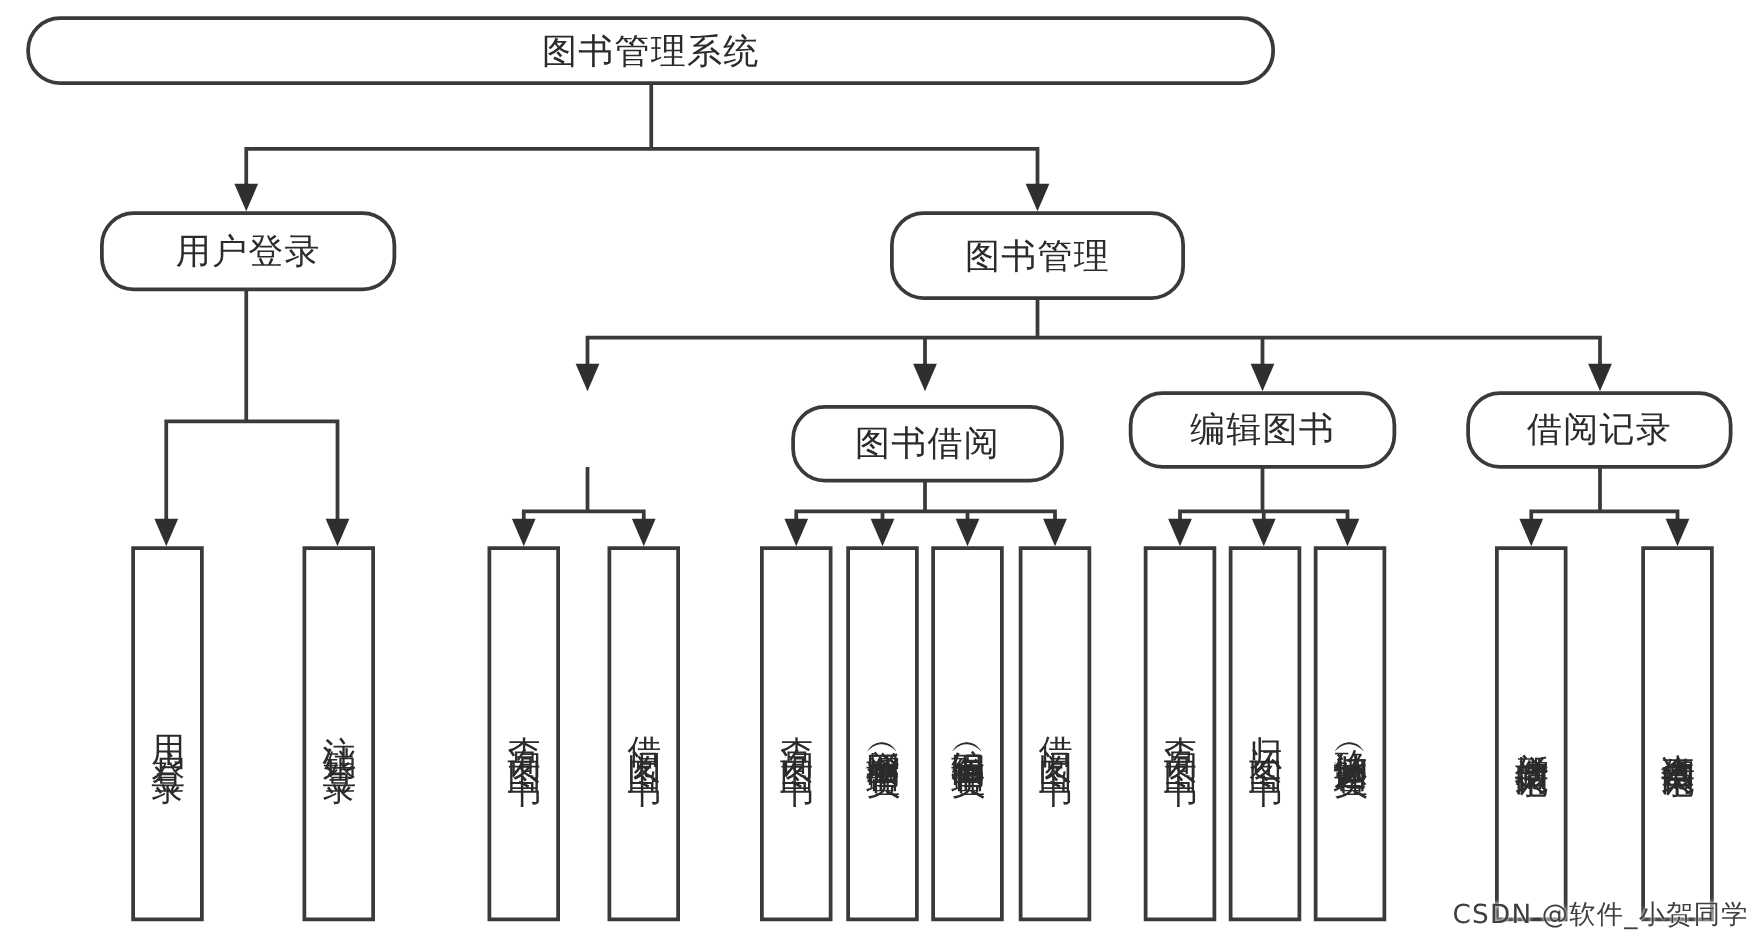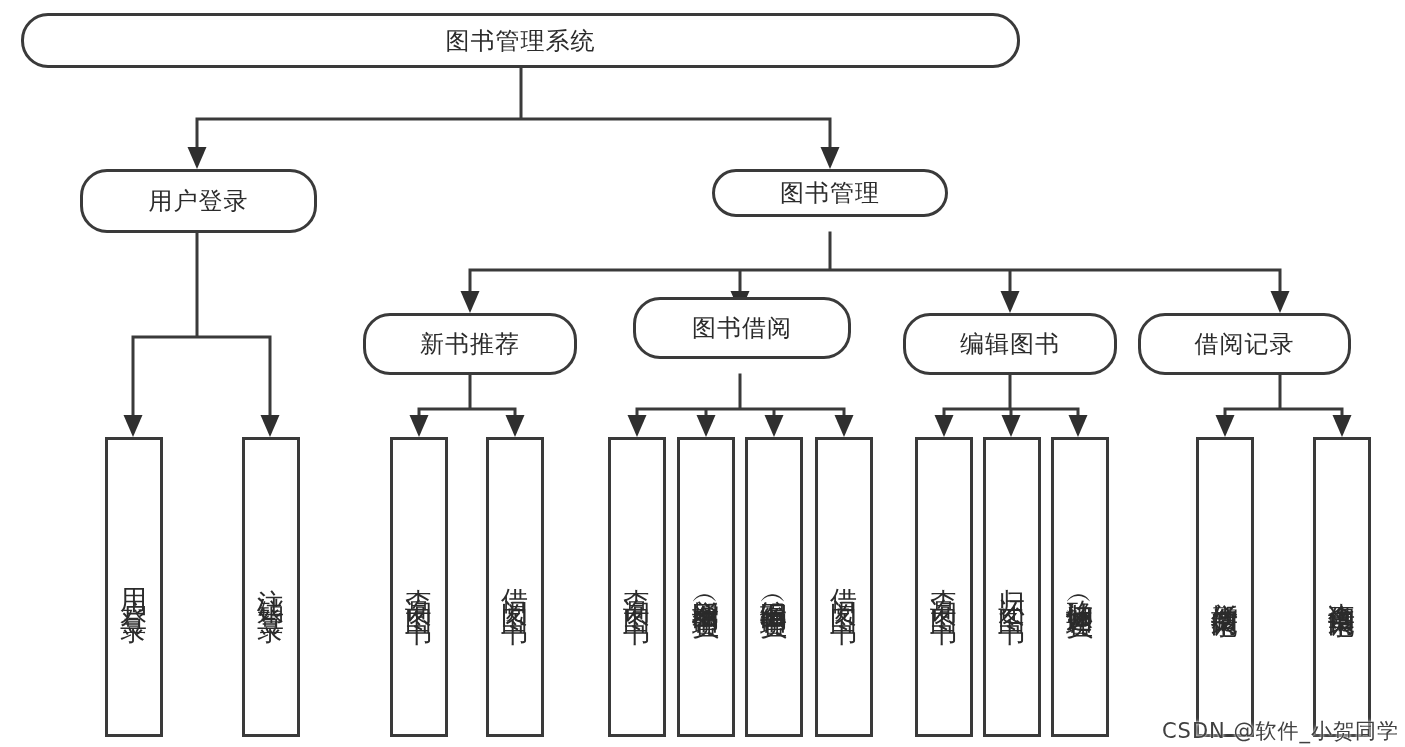--- a/index.html
+++ b/index.html
@@ -35,21 +35,21 @@
     position: absolute;
     box-sizing: border-box;
     border: 3px solid #3a3a3a;
     background: #ffffff;
     display: flex;
     align-items: center;
     justify-content: center;
     color: #2b2b2b;
   }
   .node.h {
-    font-size: 24px;
+    font-size: 28px;
     letter-spacing: 1px;
     white-space: nowrap;
     border-radius: 27px;
   }
   .node.leaf {
     top: 437px;
     width: 58px;
     height: 300px;
   }
   .node.leaf .vtext {
@@ -114,26 +114,25 @@
     <polygon points="934.5,415 953.5,415 944,437"></polygon>
     <polygon points="1001.5,415 1020.5,415 1011,437"></polygon>
     <polygon points="1068.5,415 1087.5,415 1078,437"></polygon>
     <polygon points="1215.5,415 1234.5,415 1225,437"></polygon>
     <polygon points="1332.5,415 1351.5,415 1342,437"></polygon>
   </svg>
 
   <div class="node h" style="left:21px; top:13px; width:999px; height:55px;">图书管理系统</div>
 
   <div class="node h" style="left:80px; top:169px; width:237px; height:64px;">用户登录</div>
-  <div class="node h" style="left:712px; top:169px; width:236px; height:48px;">图书管理</div>
+  <div class="node h" style="left:712px; top:169px; width:236px; height:71px;">图书管理</div>
 
-  <div class="node h" style="left:363px; top:313px; width:214px; height:62px;">新书推荐</div>
-  <div class="node h" style="left:633px; top:297px; width:218px; height:62px;">图书借阅</div>
+  <div class="node h" style="left:633px; top:324px; width:218px; height:62px;">图书借阅</div>
   <div class="node h" style="left:903px; top:313px; width:214px; height:62px;">编辑图书</div>
-  <div class="node h" style="left:1138px; top:313px; width:213px; height:62px;">借阅记录</div>
+  <div class="node h" style="left:1173px; top:313px; width:213px; height:62px;">借阅记录</div>
 
   <div class="node leaf" style="left:105px;">
     <span class="vtext">用户登录</span>
   </div>
   <div class="node leaf" style="left:242px;">
     <span class="vtext">注销登录</span>
   </div>
 
   <div class="node leaf" style="left:390px;">
     <span class="vtext">查询图书</span>

